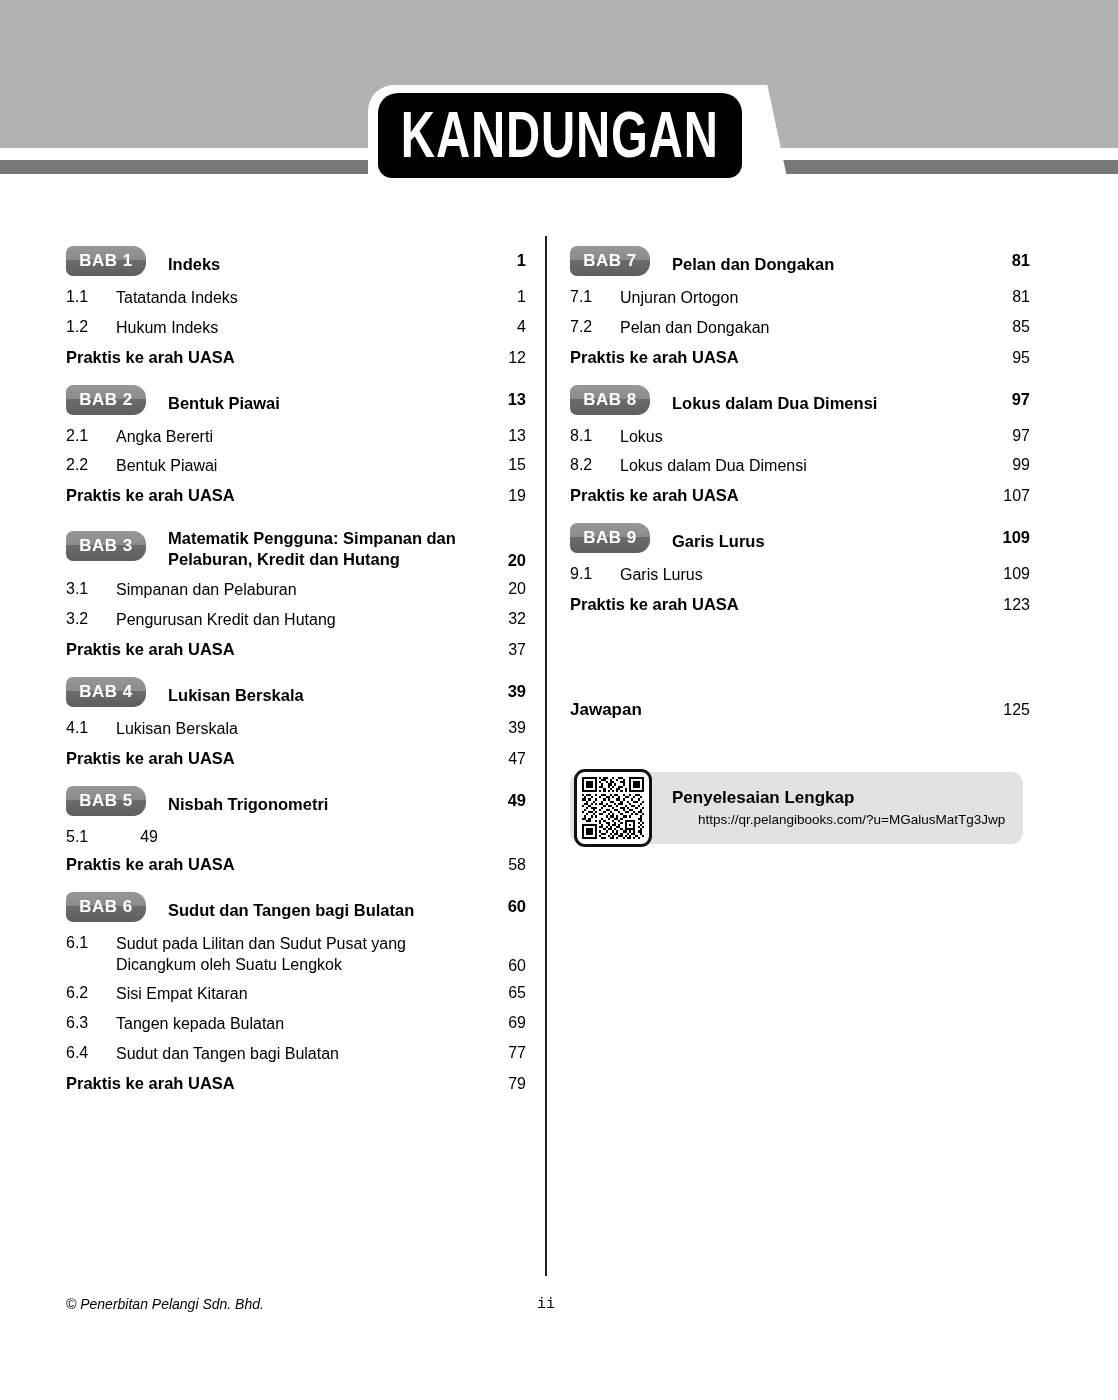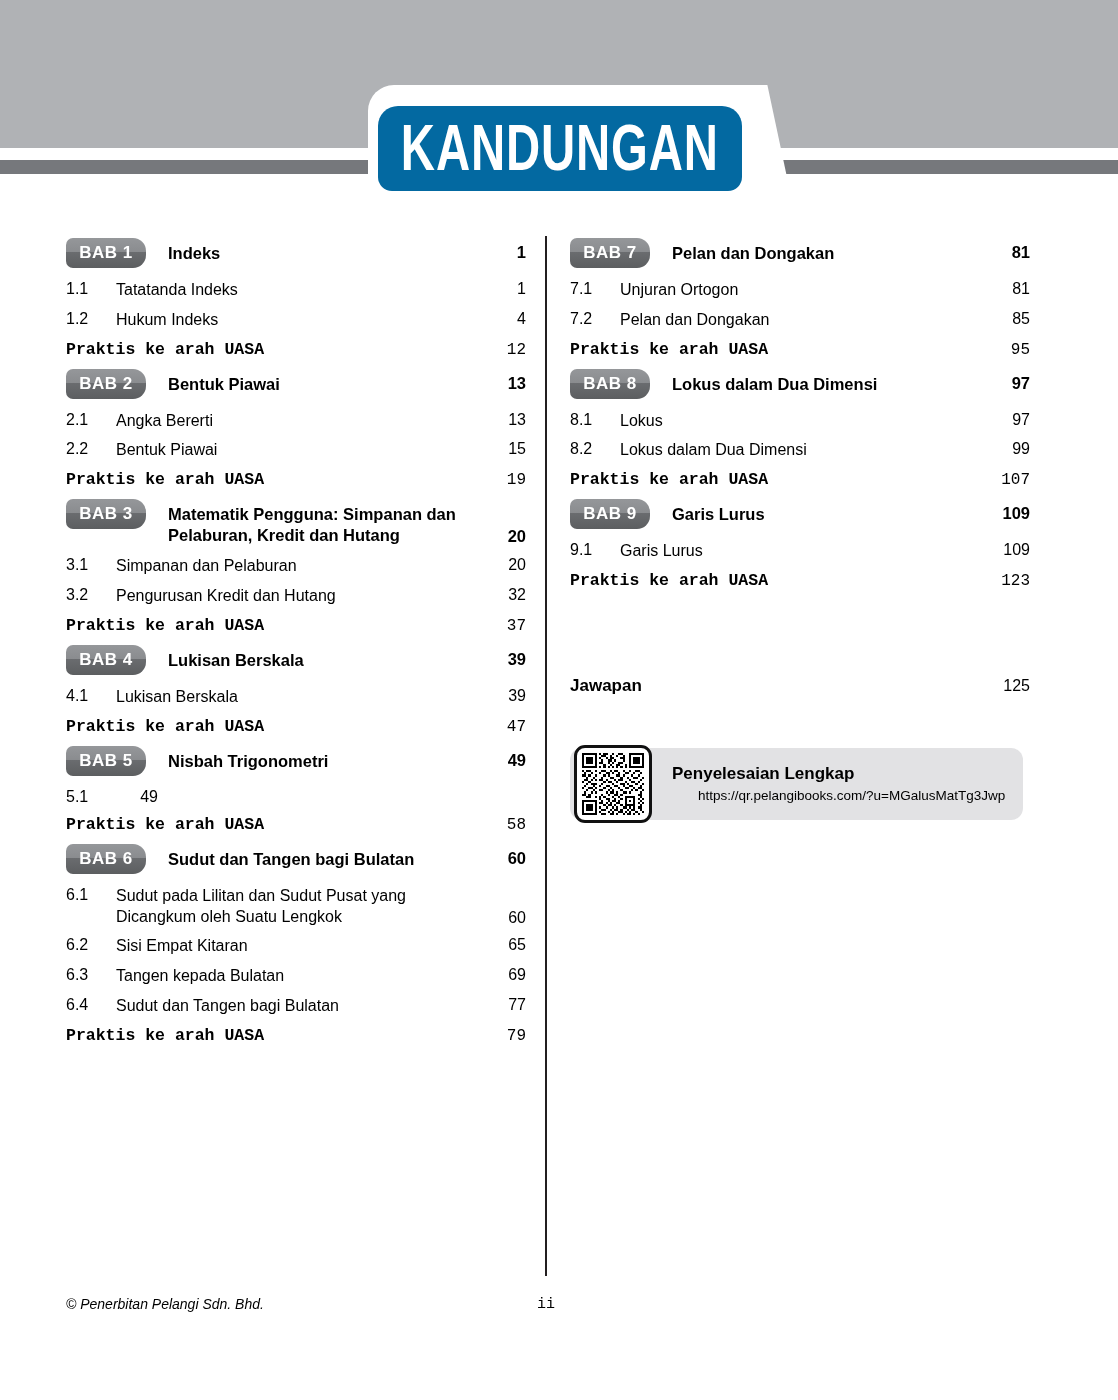--- a/index.html
+++ b/index.html
@@ -70,24 +70,24 @@
     left: 744px;
     top: 85px;
     width: 34px;
     height: 100px;
     background: #ffffff;
     transform: skewX(12deg);
   }
   .hdr-tab {
     position: absolute;
     left: 378px;
-    top: 106px;
+    top: 93px;
     width: 364px;
     height: 85px;
-    background: #0369a1;
+    background: #000000;
     border-radius: 20px 20px 14px 14px;
     display: flex;
     align-items: center;
     justify-content: center;
   }
   .hdr-title {
     color: #ffffff;
     font-size: 55px;
     font-weight: bold;
     letter-spacing: 1px;
@@ -121,22 +121,22 @@
   }
   .col-left  { left: 66px; }
   .col-right { left: 570px; }
 
   
   .chapter {
     margin-bottom: 0;
   }
   .chap-head {
     display: flex;
-    align-items: flex-start;
-    margin-top: 12px;
+    align-items: center;
+    margin-top: 20px;
     margin-bottom: 10px;
   }
   .bab-badge {
     flex: 0 0 auto;
     width: 80px;
     height: 30px;
     border-radius: 7px 13px 13px 7px;
     background:
       linear-gradient(to bottom, #95979a 0%, #8a8c8f 46%, #6a6c6f 47%, #5c5e60 100%);
     color: #ffffff;
@@ -198,21 +198,20 @@
     align-self: flex-end;
   }
   .section.single .sec-page { align-self: flex-start; }
 
   
   .practice {
     display: flex;
     align-items: baseline;
     margin-top: 2px;
     margin-bottom: 4px;
-    font-family: Liberation Mono, monospace;
   }
   .practice-label {
     flex: 1 1 auto;
     font-size: 16.5px;
     font-weight: bold;
     color: #000000;
   }
   .practice-page {
     flex: 0 0 auto;
     width: 42px;

